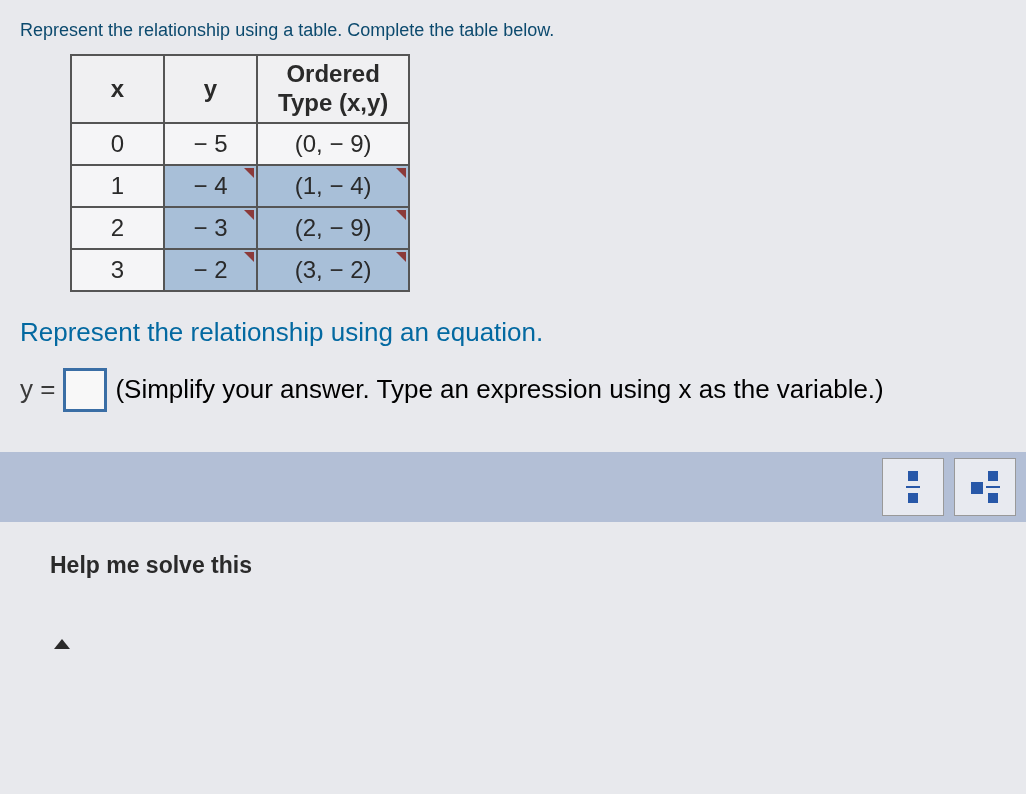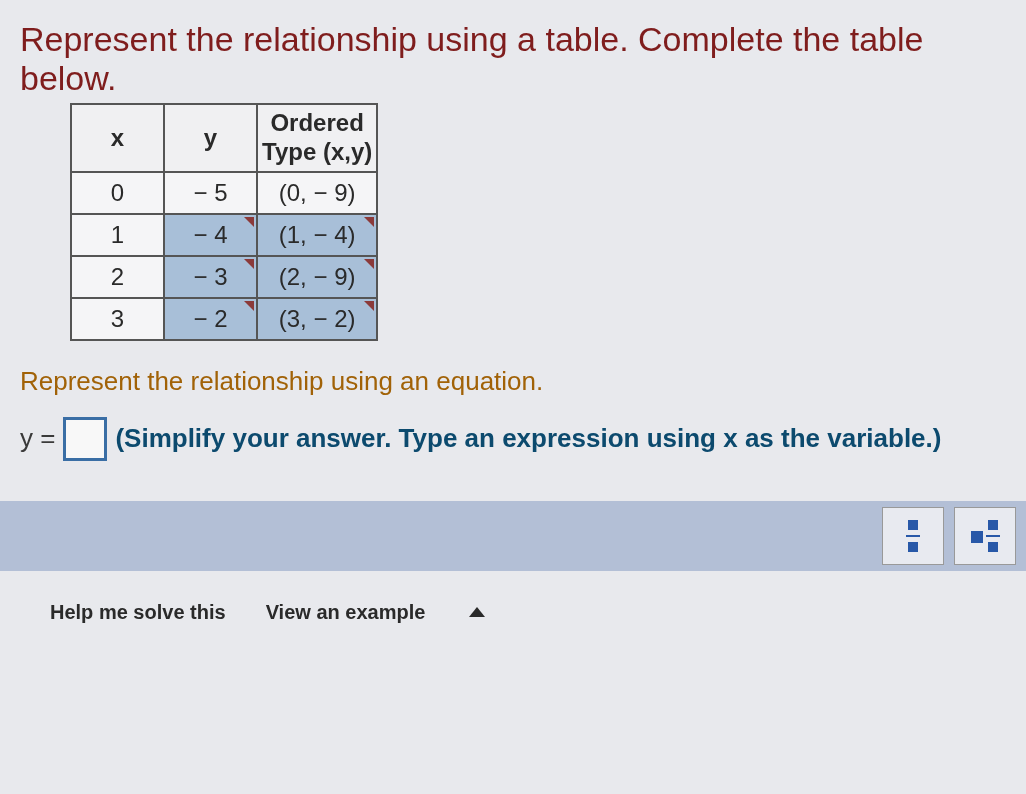--- a/index.html
+++ b/index.html
@@ -6,23 +6,23 @@
       margin: 0;
       padding: 20px;
       font-family: Arial, Helvetica, sans-serif;
       background: #e8e9ed;
       color: #2a2a2a;
       width: 1026px;
       box-sizing: border-box;
     }
     
     .prompt-text {
-      font-size: 34px;
-      color: #7f1d1d;
-      margin-bottom: 5px;
+      font-size: 18px;
+      color: #0c4a6e;
+      margin-bottom: 13px;
     }
     
     .table-wrapper {
       margin-left: 50px;
       margin-bottom: 25px;
     }
     
     table {
       border-collapse: collapse;
       background: #f5f5f7;
@@ -36,42 +36,42 @@
       min-width: 75px;
     }
     
     th {
       font-weight: bold;
       background: #f0f0f2;
     }
     
     .ordered-header {
       line-height: 1.2;
-      padding: 4px 4px;
+      padding: 4px 20px;
     }
     
     .answered-cell {
       background: #a8bfd8;
       position: relative;
     }
     
     .answered-cell::after {
       content: '';
       position: absolute;
       top: 2px;
       right: 2px;
       width: 0;
       height: 0;
       border-left: 10px solid transparent;
       border-top: 10px solid #8b3a3a;
     }
     
     .equation-prompt {
       font-size: 26px;
-      color: #a16207;
+      color: #0369a1;
       margin-bottom: 20px;
     }
     
     .equation-row {
       display: flex;
       align-items: center;
       font-size: 26px;
       color: #3a3a3a;
       margin-bottom: 40px;
       flex-wrap: wrap;
@@ -81,22 +81,21 @@
       display: inline-block;
       width: 38px;
       height: 38px;
       border: 3px solid #3a6ea5;
       background: #f8f8f8;
       margin: 0 8px;
       vertical-align: middle;
     }
     
     .hint-text {
-      color: #0c4a6e;
-      font-weight: bold;
+      color: #000000;
     }
     
     .toolbar {
       background: #b3bfd6;
       height: 70px;
       margin: 0 -20px 30px -20px;
       display: flex;
       justify-content: flex-end;
       align-items: center;
       padding: 0 10px;
@@ -140,25 +139,26 @@
       gap: 3px;
     }
     
     .whole-num {
       font-size: 22px;
       font-weight: bold;
     }
     
     .bottom-links {
       display: flex;
-      gap: 40px;
+      gap: 60px;
       padding-left: 30px;
-      font-size: 20px;
+      font-size: 23px;
       font-weight: bold;
       color: #2a2a2a;
+      flex-direction: column;
     }
     
     .bottom-link {
       cursor: pointer;
       display: flex;
       align-items: center;
       gap: 6px;
     }
     
     .caret-up {
@@ -241,17 +241,16 @@
       <span class="frac">
         <span class="frac-top"><span class="sq-box"></span></span>
         <span class="frac-bot"><span class="sq-box"></span></span>
       </span>
     </span>
   </div>
 </div>
 
 <div class="bottom-links">
   <div class="bottom-link">Help me solve this</div>
-  <div class="bottom-link">View an example</div>
   <div class="bottom-link">
     <span class="caret-up"></span>
   </div>
 </div>
 
 </body></html>

